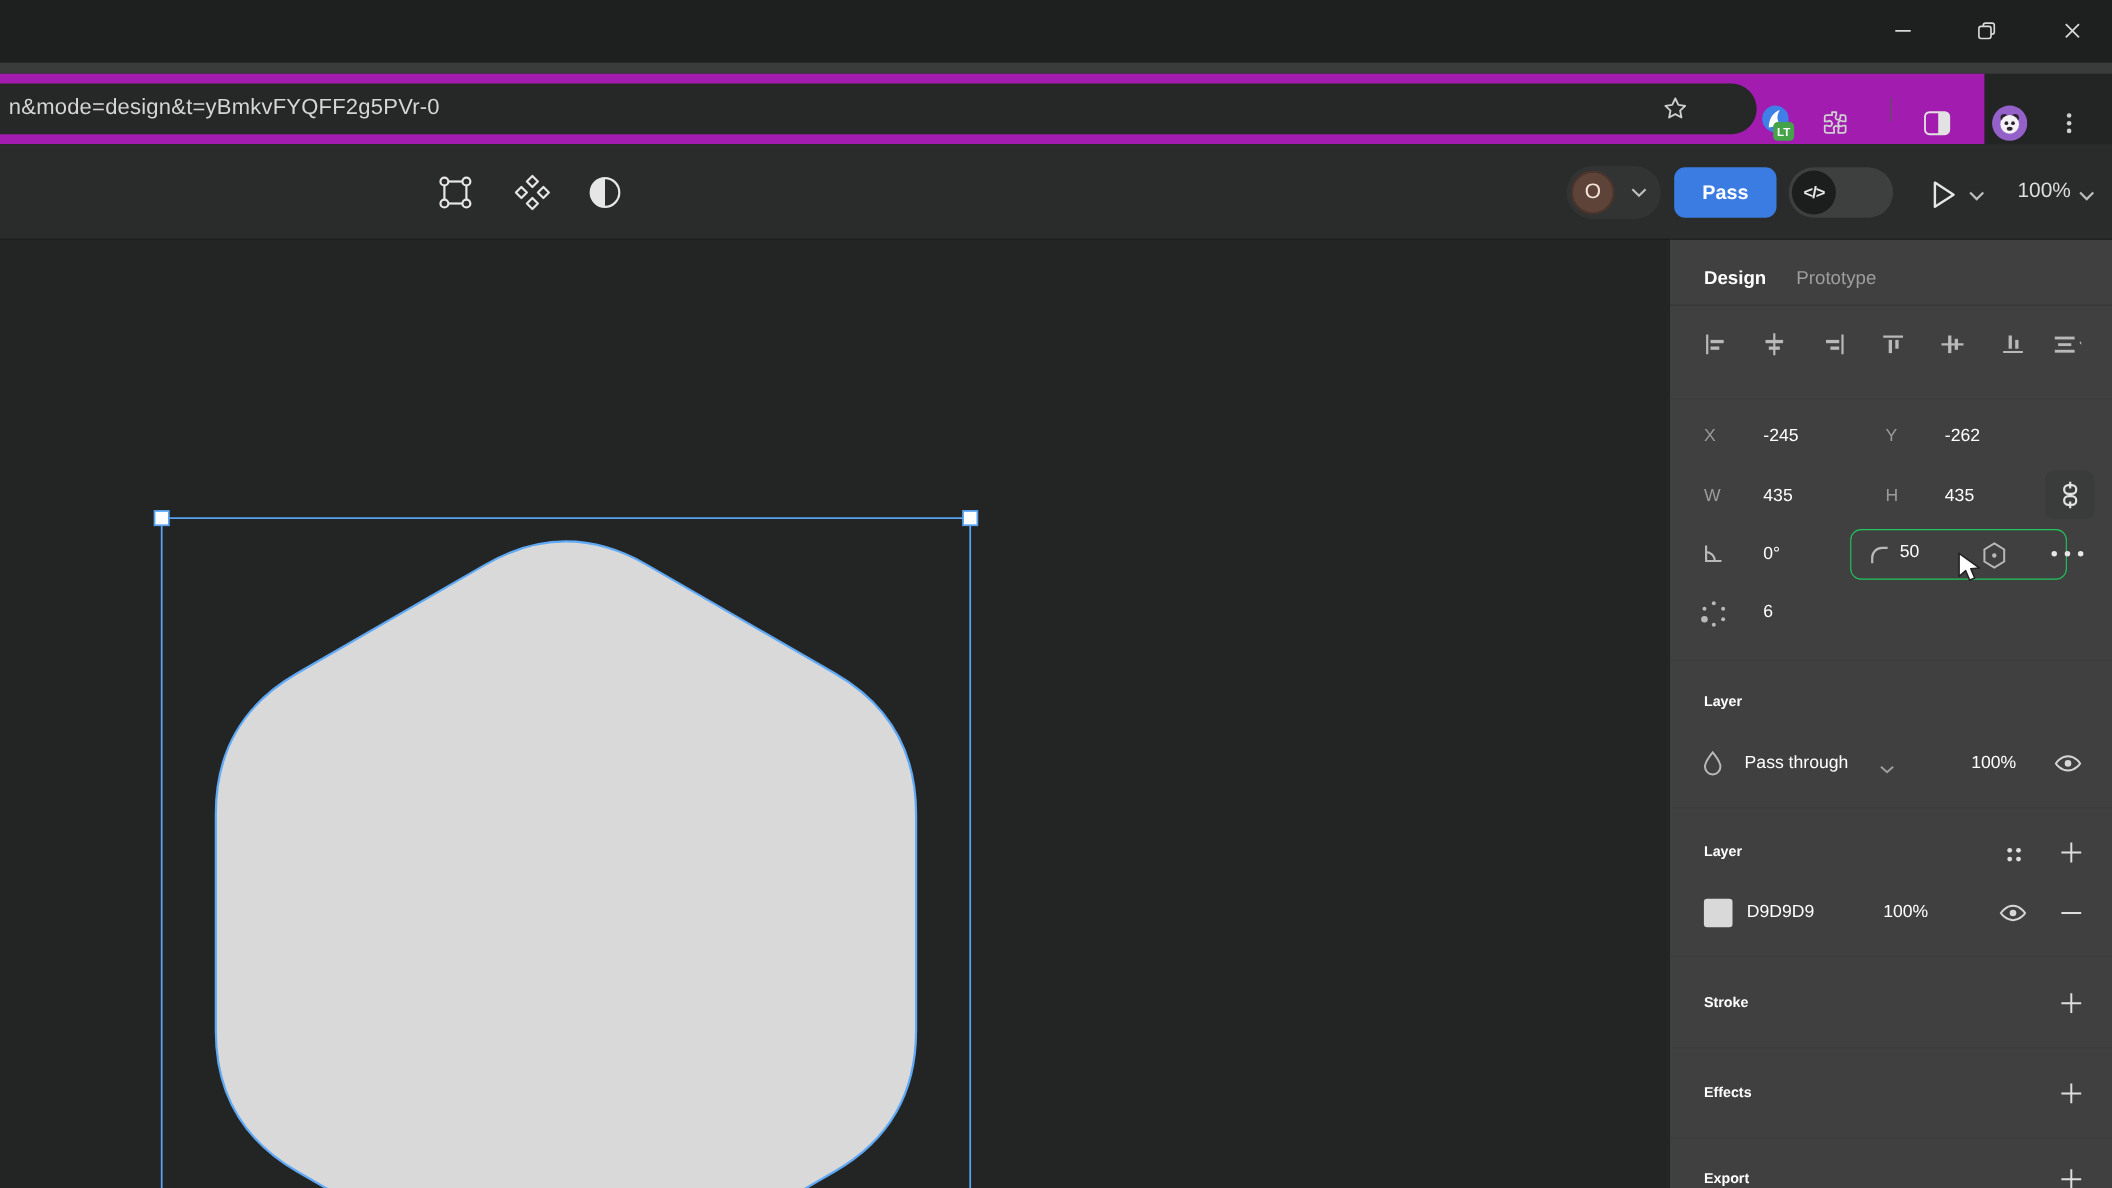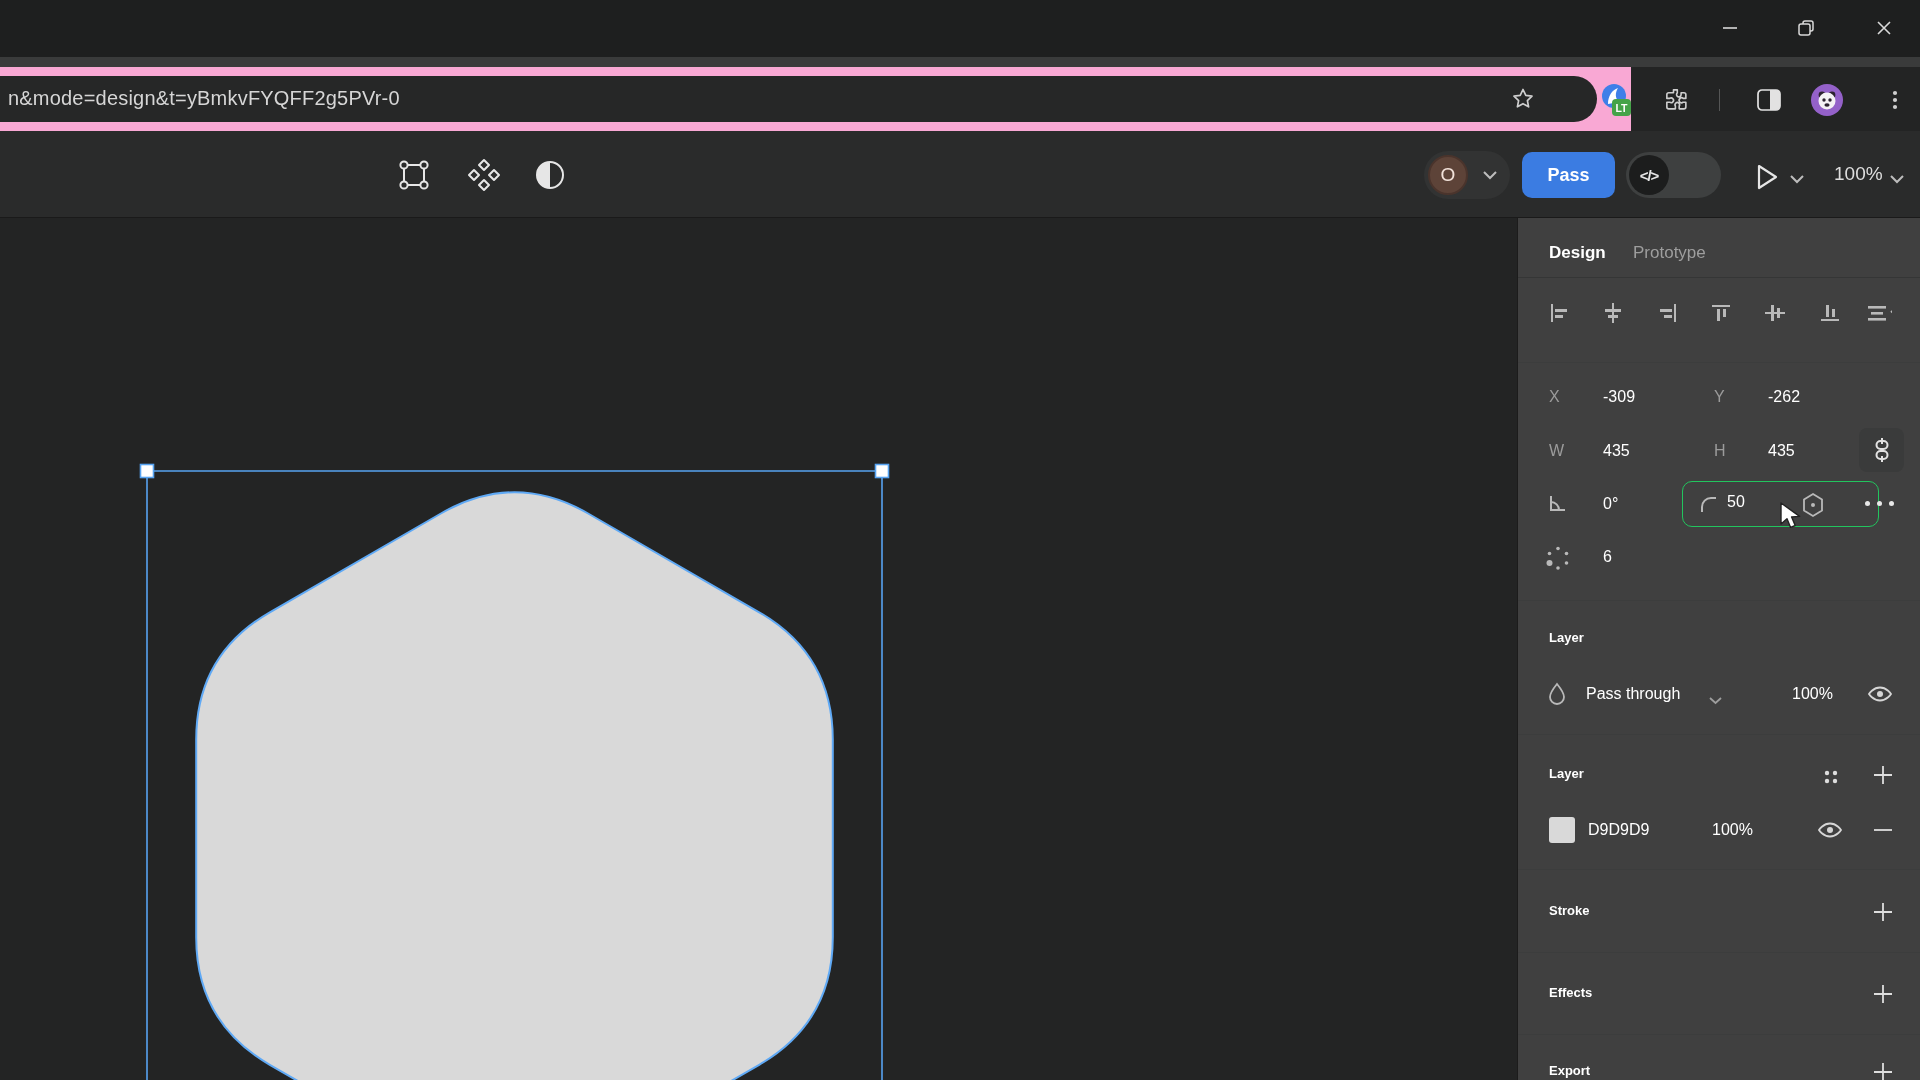--- a/index.html
+++ b/index.html
@@ -5,24 +5,24 @@
   html,body{margin:0;padding:0;background:#0d0d0d;}
   .stage{position:relative;width:1920px;height:1080px;overflow:hidden;
          font-family:"Liberation Sans",sans-serif;background:#232424;
          -webkit-font-smoothing:antialiased;}
   .abs{position:absolute;}
 
   
   .titlebar{left:0;top:0;width:1920px;height:57px;background:#1e1f1f;}
   .winbtn{top:10px;width:46px;height:36px;display:flex;align-items:center;justify-content:center;cursor:default;}
   .strip{left:0;top:57px;width:1920px;height:10px;background:#3a3b3b;}
-  .urlrow{left:0;top:67px;width:1631px;height:64px;background:#f9a8d4;}
+  .urlrow{left:0;top:67px;width:1804px;height:64px;background:#a21caf;}
   .omnibox{left:-30px;top:9px;width:1627px;height:46px;background:#262727;border-radius:23px;}
   .urltext{left:38px;top:11px;font-size:20px;color:#d6d6d6;letter-spacing:.2px;white-space:nowrap;}
-  .rowicon{top:16px;width:34px;height:34px;display:flex;align-items:center;justify-content:flex-end;}
+  .rowicon{top:28px;width:34px;height:34px;display:flex;align-items:center;justify-content:flex-start;}
   .vdivider{top:22px;width:1px;height:22px;background:#555656;}
 
   
   .ftoolbar{left:0;top:131px;width:1920px;height:87px;background:#2a2b2b;border-bottom:1px solid #1a1a1a;box-sizing:border-box;}
   .ticon{top:26px;width:36px;height:36px;display:flex;align-items:center;justify-content:center;border-radius:6px;}
   .avatarpill{left:1424px;top:20px;width:86px;height:48px;background:#323333;border-radius:24px;display:flex;align-items:center;}
   .avatar{width:40px;height:40px;margin-left:4px;border-radius:50%;background:#5d4338;border:2px solid #4a342c;
           color:#f2e2da;font-size:19px;display:flex;align-items:center;justify-content:center;box-sizing:border-box;}
   .sharebtn{left:1522px;top:21px;width:93px;height:46px;background:#3b7ce2;border:none;border-radius:10px;
             color:#fff;font-size:18px;font-weight:600;font-family:"Liberation Sans",sans-serif;}
@@ -243,21 +243,21 @@
       <svg width="34" height="24">
         <rect x="2" y="5" width="18" height="2.6" fill="#b9b9b9"></rect>
           <rect x="5" y="11" width="12" height="2.6" fill="#b9b9b9"></rect>
           <rect x="2" y="17" width="18" height="2.6" fill="#b9b9b9"></rect>
         <path d="M25 10l4 4 4-4" fill="none" stroke="#b9b9b9" stroke-width="1.8"></path>
       </svg>
     </div>
     <div class="abs pdiv" style="top:144px"></div>
 
     <div class="abs plabel" style="left:31px;top:170px">X</div>
-    <div class="abs ptext" style="left:85px;top:170px">-309</div>
+    <div class="abs ptext" style="left:85px;top:170px">-245</div>
     <div class="abs plabel" style="left:196px;top:170px">Y</div>
     <div class="abs ptext" style="left:250px;top:170px">-262</div>
 
     <div class="abs plabel" style="left:31px;top:224px">W</div>
     <div class="abs ptext" style="left:85px;top:224px">435</div>
     <div class="abs plabel" style="left:196px;top:224px">H</div>
     <div class="abs ptext" style="left:250px;top:224px">435</div>
     <div class="abs linkbox">
       <svg width="20" height="26">
         <path d="M10 1v6 M10 19v6" stroke="#e3e3e3" stroke-width="2"></path>

